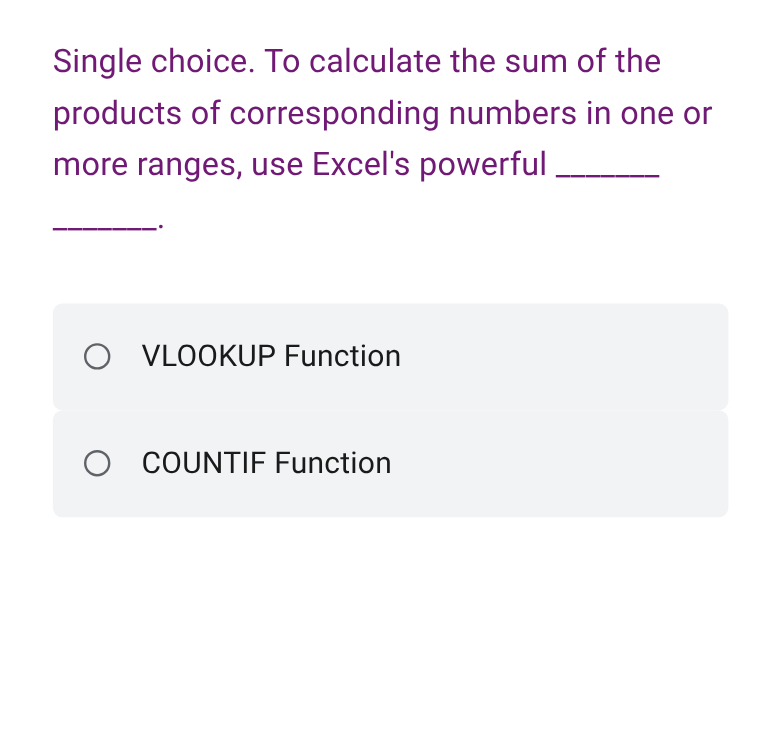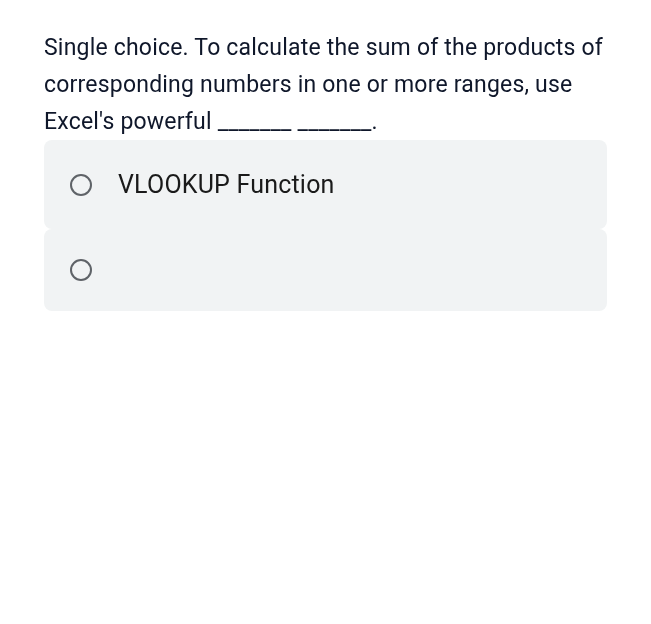--- a/index.html
+++ b/index.html
@@ -7,23 +7,24 @@
       padding: 0;
       box-sizing: border-box;
     }
     body {
       font-family: -apple-system, BlinkMacSystemFont, 'Segoe UI', Roboto, Helvetica, Arial, sans-serif;
       background: #ffffff;
       padding: 30px 44px;
       width: 651px;
     }
     .question-text {
-      font-size: 23px;
+      font-size: 27px;
       line-height: 1.6;
-      color: #0f172a;
+      color: #701a75;
+      margin-bottom: 50px;
       letter-spacing: 0.2px;
     }
     .options-container {
       display: flex;
       flex-direction: column;
     }
     .option {
       background: #f1f3f4;
       border-radius: 8px;
       padding: 30px 26px;
@@ -51,14 +52,15 @@
 
 <div class="question-text">Single choice. To calculate the sum of the products of corresponding numbers in one or more ranges, use Excel's powerful _______ _______.</div>
 
 <div class="options-container">
   <div class="option">
     <span class="radio-circle"></span>
     <span class="option-label">VLOOKUP Function</span>
   </div>
   <div class="option">
     <span class="radio-circle"></span>
+    <span class="option-label">COUNTIF Function</span>
   </div>
 </div>
 
 </body></html>

